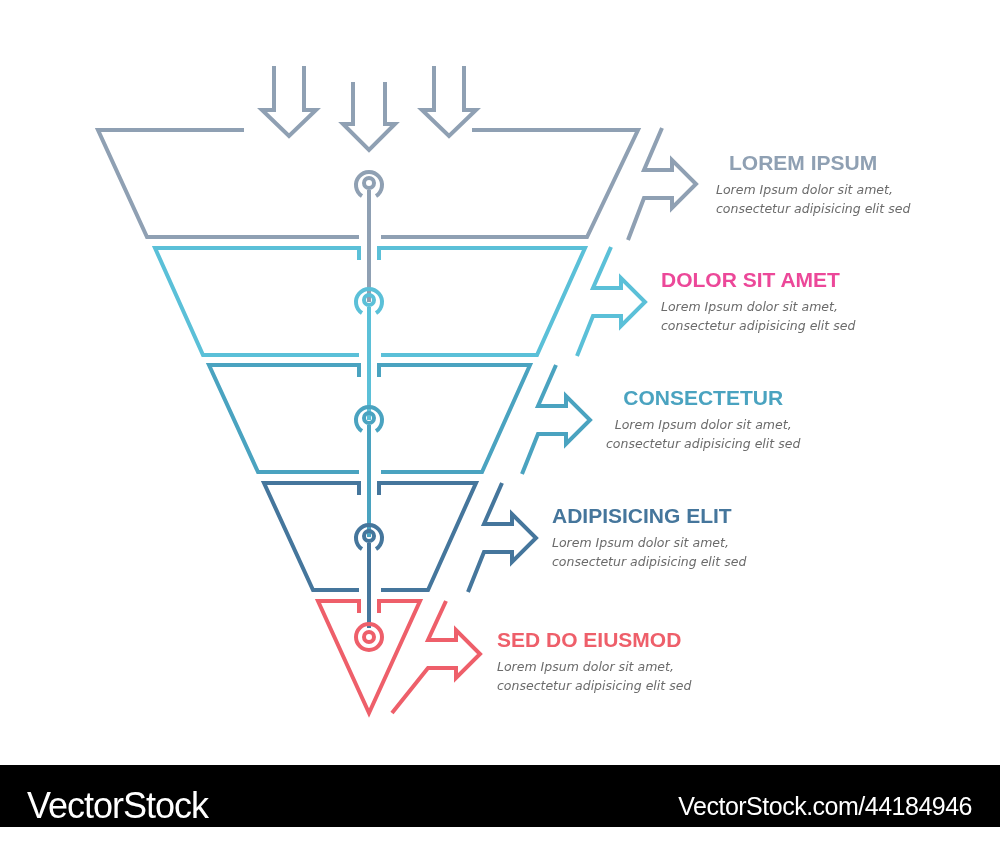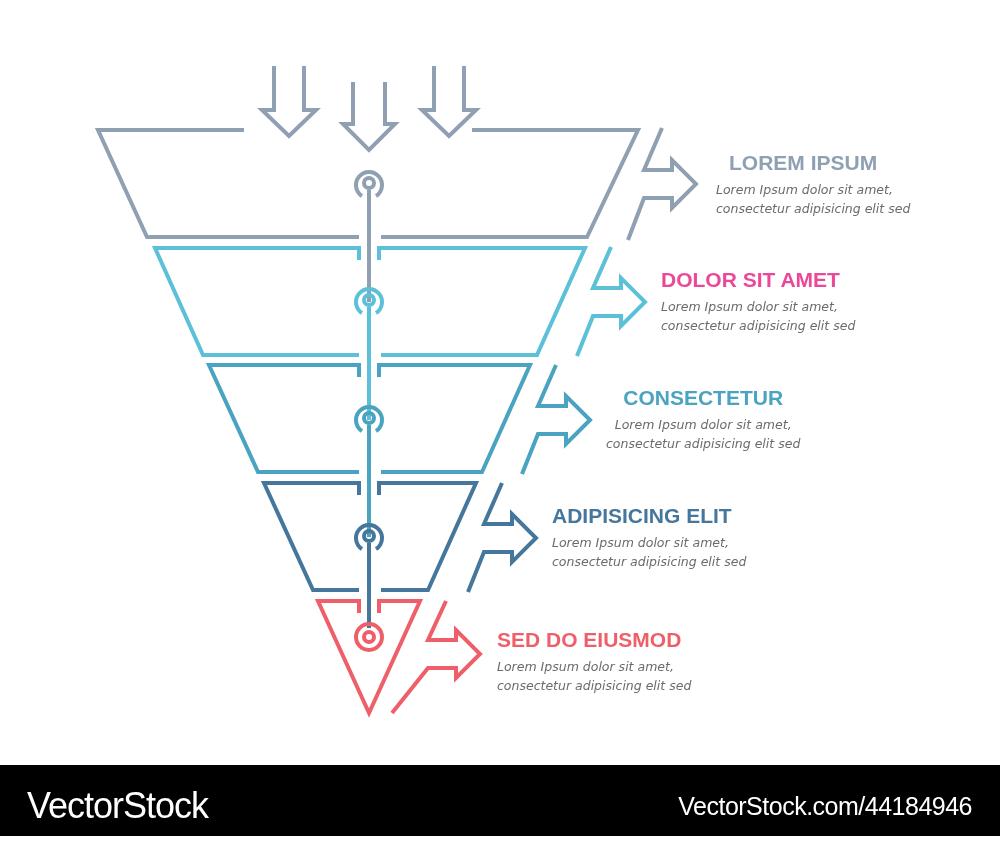--- a/index.html
+++ b/index.html
@@ -1,21 +1,21 @@
 <!DOCTYPE html>
 <html><head>
   <meta charset="utf-8">
   <style>
     html, body { margin: 0; padding: 0; }
     body { width: 1000px; height: 846px; background: #ffffff; position: relative; overflow: hidden; font-family: "Liberation Sans", sans-serif; }
     #diagram { position: absolute; left: 0; top: 0; width: 1000px; height: 765px; }
     .label-block { position: absolute; }
     .label-title { font-family: "Liberation Sans", sans-serif; font-weight: bold; font-size: 21px; letter-spacing: 0px; line-height: 24px; white-space: nowrap; }
     .label-desc { font-family: "DejaVu Sans", sans-serif; font-size: 12.5px; color: #6b6b6b; line-height: 19px; margin-top: 5px; white-space: nowrap; font-style: italic; }
-    #footer { position: absolute; left: 0; top: 765px; width: 1000px; height: 71px; background: #000000; color: #ffffff; }
+    #footer { position: absolute; left: 0; top: 765px; width: 1000px; height: 62px; background: #000000; color: #ffffff; }
     #footer .brand { position: absolute; left: 27px; top: 20px; font-family: "Liberation Sans", sans-serif; font-size: 36px; letter-spacing: -1px; }
     #footer .url { position: absolute; right: 28px; top: 27px; font-family: "Liberation Sans", sans-serif; font-size: 25px; letter-spacing: -0.5px; text-align: right; }
   </style>
 </head>
 <body>
 
 <svg id="diagram" viewBox="0 0 1000 765" xmlns="http://www.w3.org/2000/svg" fill="none" stroke-width="4" stroke-linejoin="miter" stroke-linecap="butt">
 
   <g stroke="#8fa0b3">
     <path d="M274 66 V110 H262 L289 136 L316 110 H304 V66"></path>

